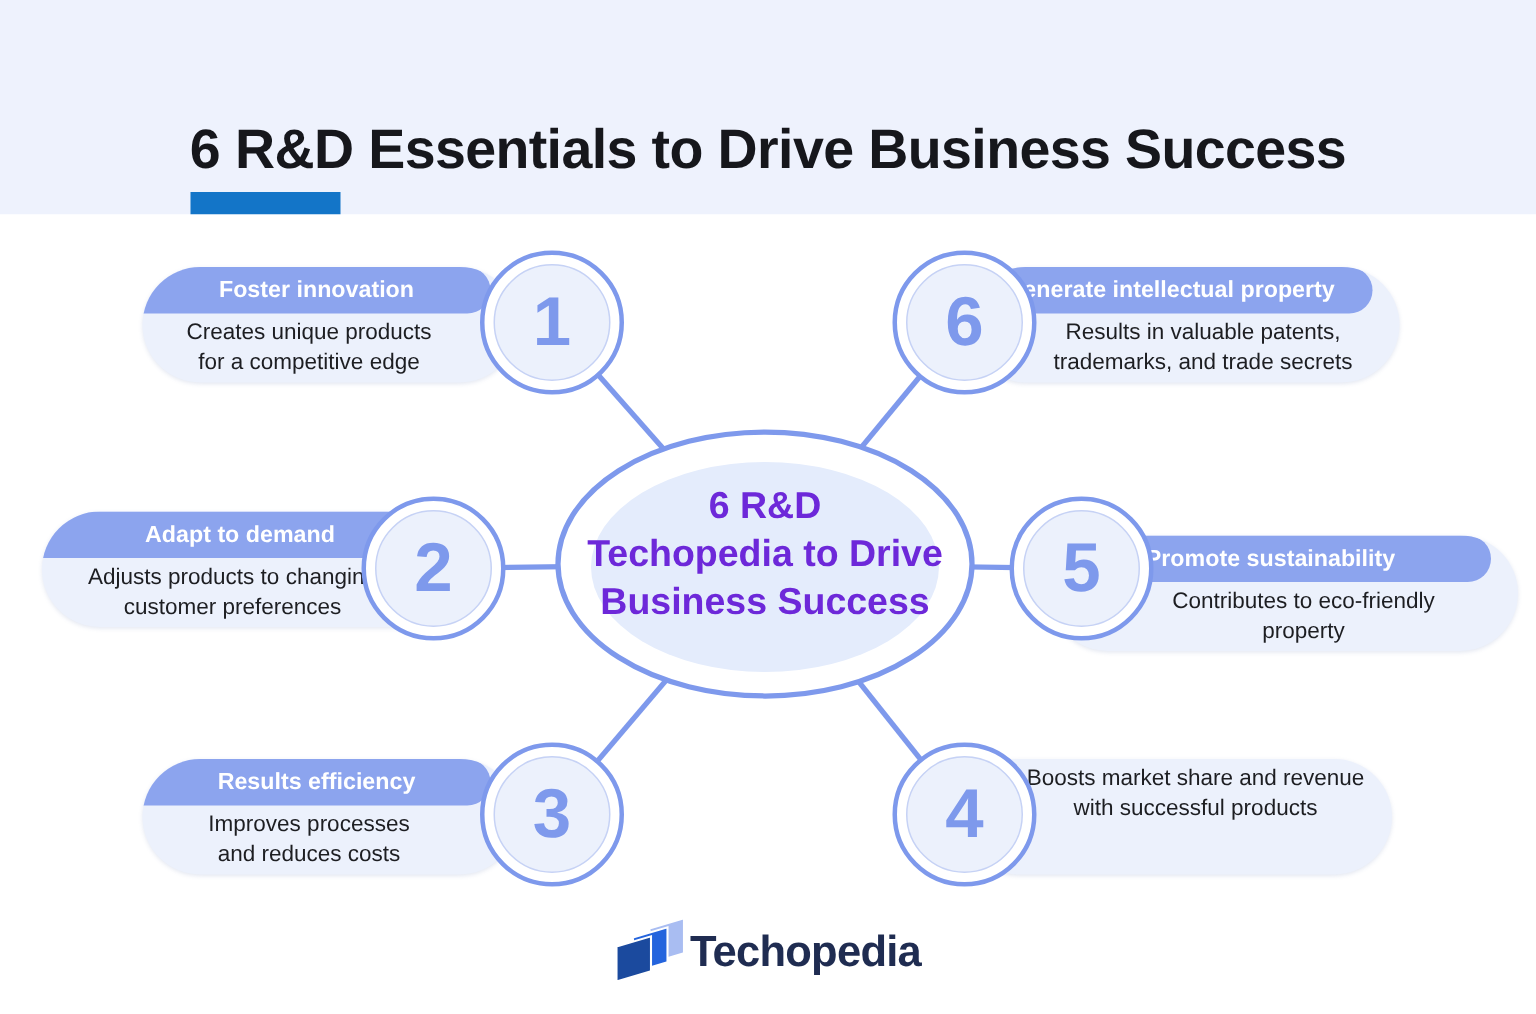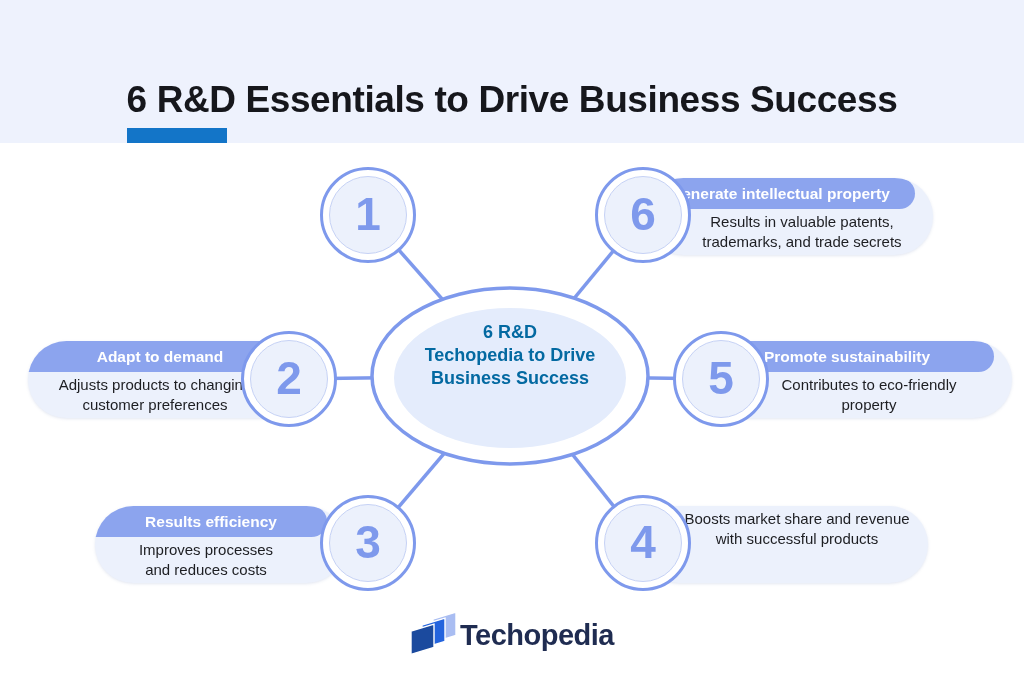--- a/index.html
+++ b/index.html
@@ -21,22 +21,22 @@
     color:#16171c; white-space:nowrap;
   }
   .accent-bar { width:100px; height:15px; background:#1375c8; margin-top:7px; }
 
   
   .main { position:relative; width:1024px; height:533px; background:#ffffff; }
   .main svg.links { position:absolute; left:0; top:0; z-index:0; }
 
   .center-label {
     position:absolute; left:380px; top:178px; width:260px; z-index:2;
-    text-align:center; font-size:18px; font-weight:700; line-height:1.28;
-    color:#0369a1;
+    text-align:center; font-size:25px; font-weight:700; line-height:1.28;
+    color:#6d28d9;
   }
 
   
   .card {
     position:absolute; height:77px; border-radius:38.5px;
     background:#ecf1fc; overflow:hidden; z-index:2;
     box-shadow:0 1px 3px rgba(100,120,180,0.18);
   }
   .card .pill {
     height:31px; background:#8ca4ee; color:#ffffff;
@@ -49,21 +49,21 @@
     text-align:center; font-size:15px; font-weight:500; color:#1d1e22;
     line-height:1.32;
   }
   .card.left  .body { padding:0 40px 0 12px; }
   .card.right .body { padding:0 12px 0 38px; }
 
   .card.i1 { left:95px;  top:35px;  width:250px; }
   .card.i2 { left:28px;  top:198px; width:282px; }
   .card.i3 { left:95px;  top:363px; width:250px; }
   .card.i6 { left:645px; top:35px;  width:288px; }
-  .card.i5 { left:700px; top:198px; width:312px; }
+  .card.i5 { left:700px; top:214px; width:312px; }
   .card.i4 { left:640px; top:363px; width:288px; }
 
   
   .circle {
     position:absolute; width:96px; height:96px; box-sizing:border-box;
     border:3.5px solid #7e99ec; border-radius:50%; background:#ffffff;
     display:flex; align-items:center; justify-content:center; z-index:3;
   }
   .circle-inner {
     width:78px; height:78px; box-sizing:border-box; border-radius:50%;
@@ -112,20 +112,29 @@
       <ellipse cx="510" cy="233" rx="138" ry="88" fill="#ffffff" stroke="#7e99ec" stroke-width="3.5"></ellipse>
       <ellipse cx="510" cy="235" rx="116" ry="70" fill="#e4ecfc"></ellipse>
     </svg>
 
     <div class="center-label">
       <div>6 R&amp;D</div>
       <div>Techopedia to Drive</div>
       <div>Business Success</div>
     </div>
 
+    <div class="card left i1">
+      <div class="pill">
+        <span>Foster innovation</span>
+      </div>
+      <div class="body">
+        <div>Creates unique products</div>
+        <div>for a competitive edge</div>
+      </div>
+    </div>
 
     <div class="card left i2">
       <div class="pill">
         <span>Adapt to demand</span>
       </div>
       <div class="body">
         <div>Adjusts products to changing</div>
         <div>customer preferences</div>
       </div>
     </div>

